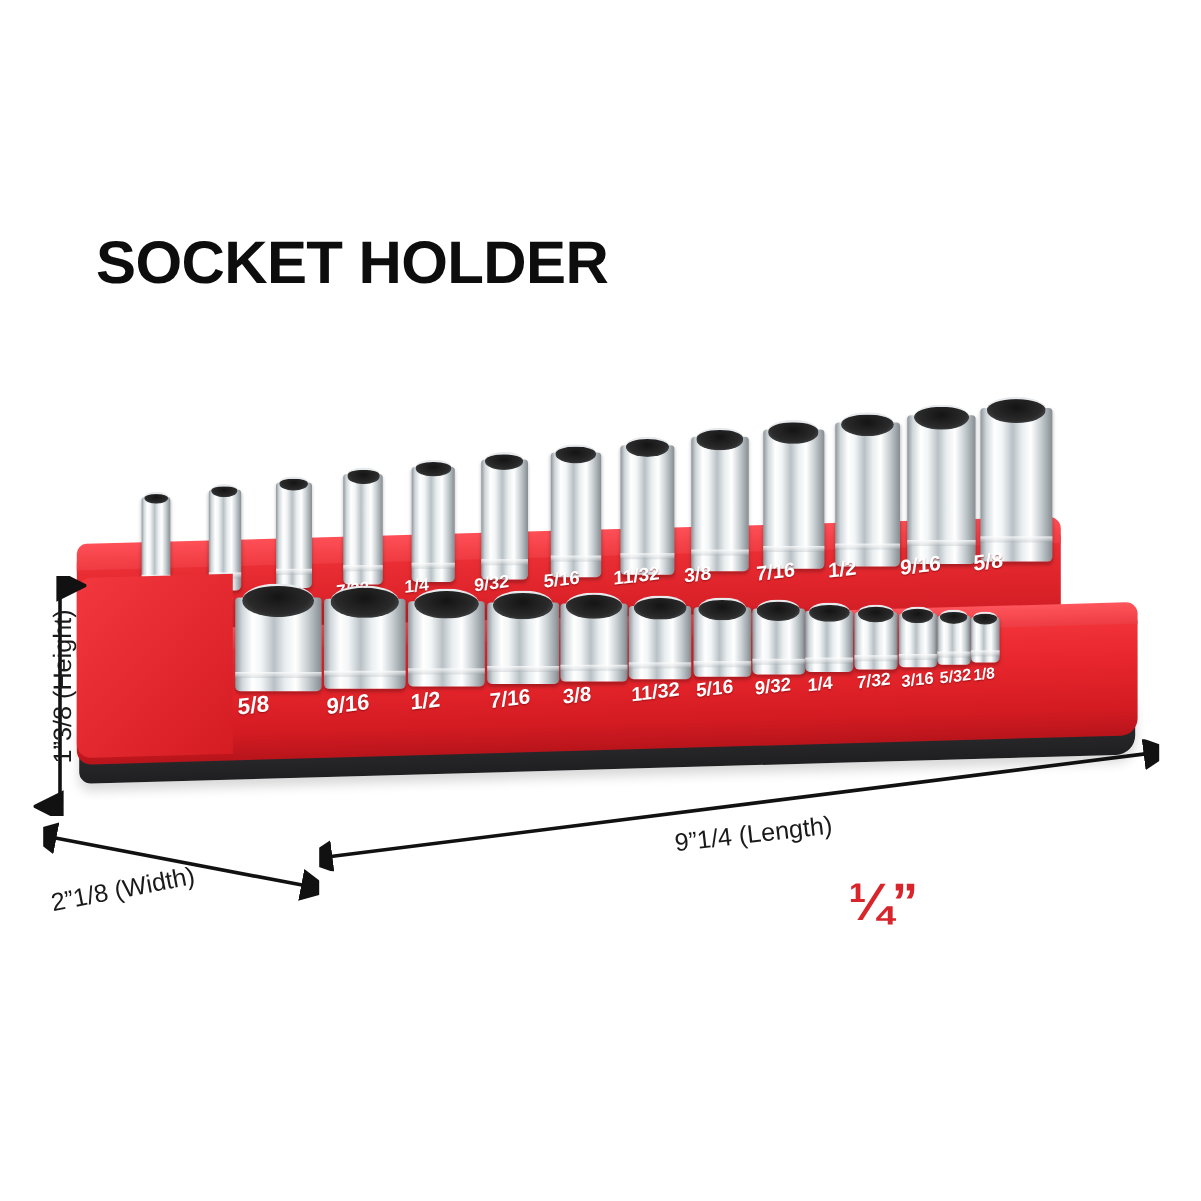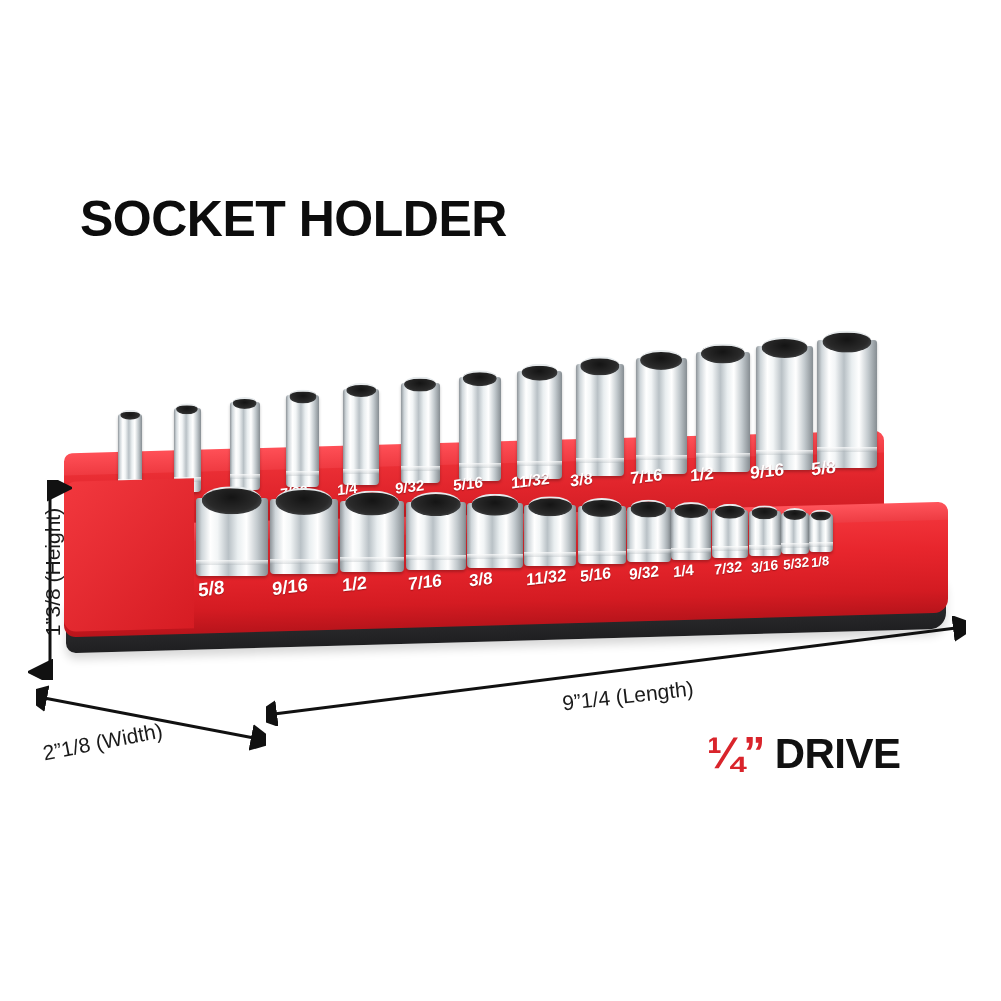--- a/index.html
+++ b/index.html
@@ -380,16 +380,15 @@
     </defs>
     <line x1="8" y1="98" x2="690" y2="12" stroke="#111" stroke-width="3" marker-start="url(#al-s)" marker-end="url(#al-e)"></line>
   </svg>
 
   <div class="dim-label" id="height-dim-label">1”3/8 (Height)</div>
   <div class="dim-label" id="width-dim-label">2”1/8 (Width)</div>
   <div class="dim-label" id="length-dim-label">9”1/4 (Length)</div>
 
   <div id="drive-badge">
     <span id="drive-fraction">¼”</span>
-    <span id="drive-text">DRIVE</span>
   </div>
 
 </div>
 
 </body></html>

